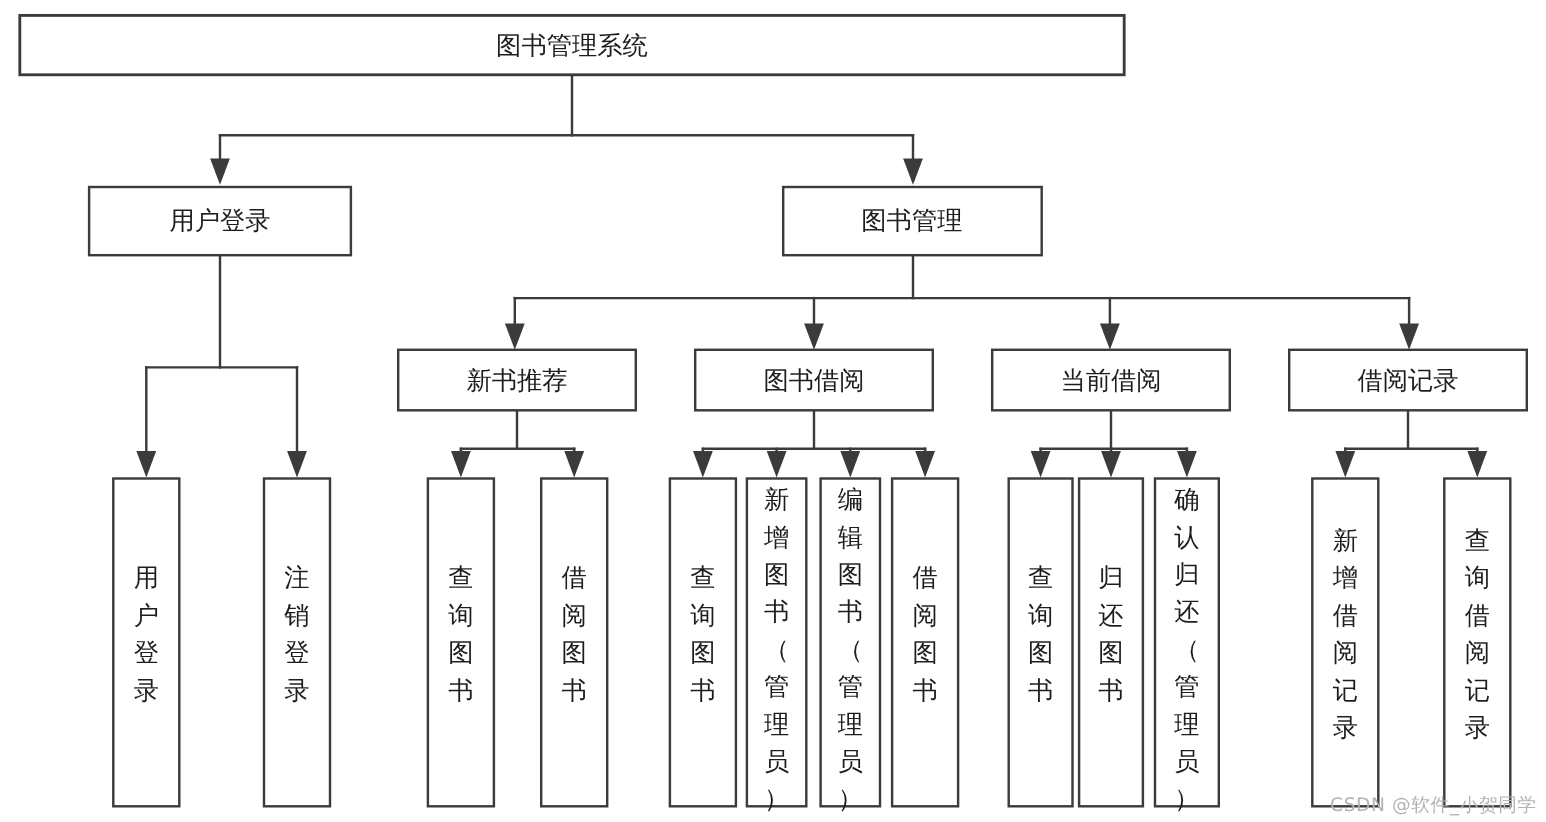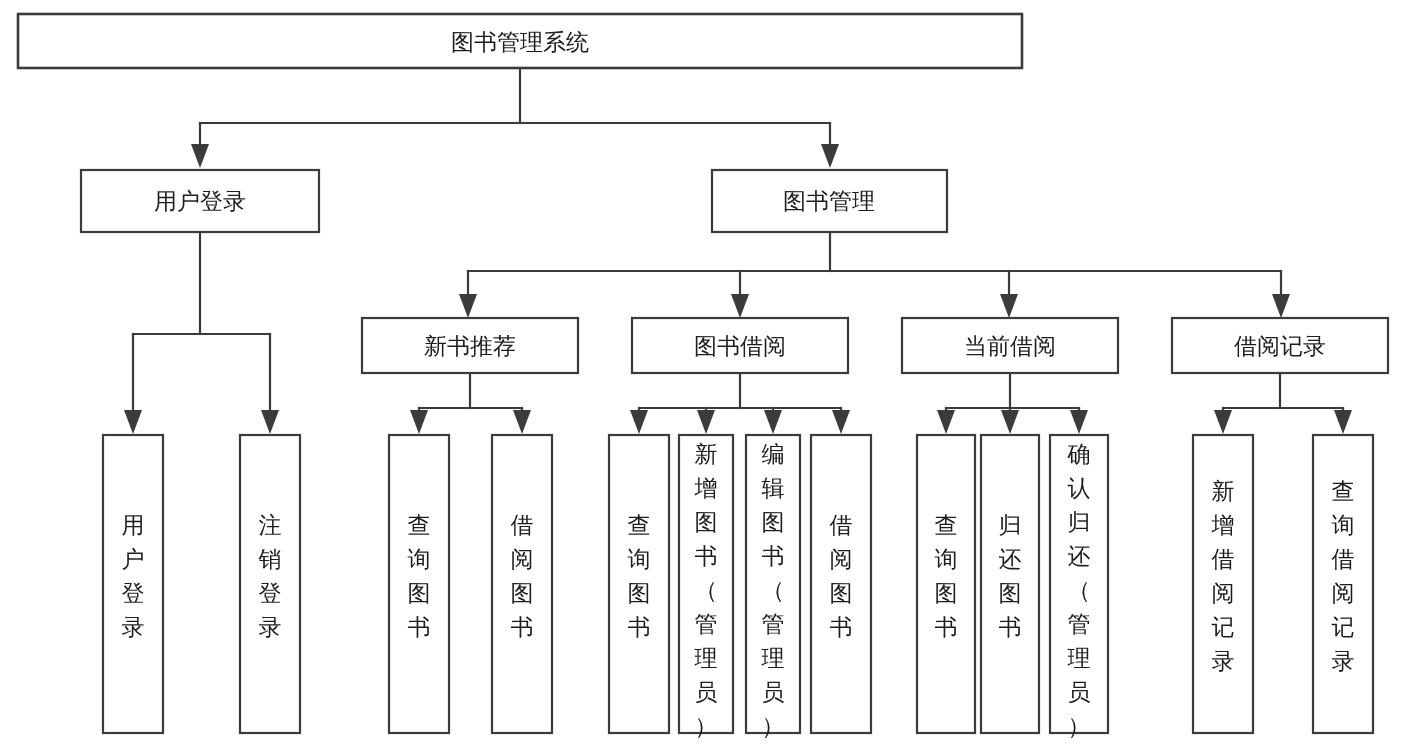--- a/index.html
+++ b/index.html
@@ -246,13 +246,14 @@
       <text class="node-label-v vtext" x="1223" y="0"><tspan x="1223" y="499">新</tspan><tspan x="1223" y="533">增</tspan><tspan x="1223" y="567">借</tspan><tspan x="1223" y="601">阅</tspan><tspan x="1223" y="635">记</tspan><tspan x="1223" y="669">录</tspan></text>
     </g>
 
     <g>
       <rect class="node-box" x="1313" y="435" width="60" height="298"></rect>
       <text class="node-label-v vtext" x="1343" y="0"><tspan x="1343" y="499">查</tspan><tspan x="1343" y="533">询</tspan><tspan x="1343" y="567">借</tspan><tspan x="1343" y="601">阅</tspan><tspan x="1343" y="635">记</tspan><tspan x="1343" y="669">录</tspan></text>
     </g>
 
   </svg>
 
+  <div class="watermark">CSDN @软件_小贺同学</div>
 </div>
 
 </body></html>

